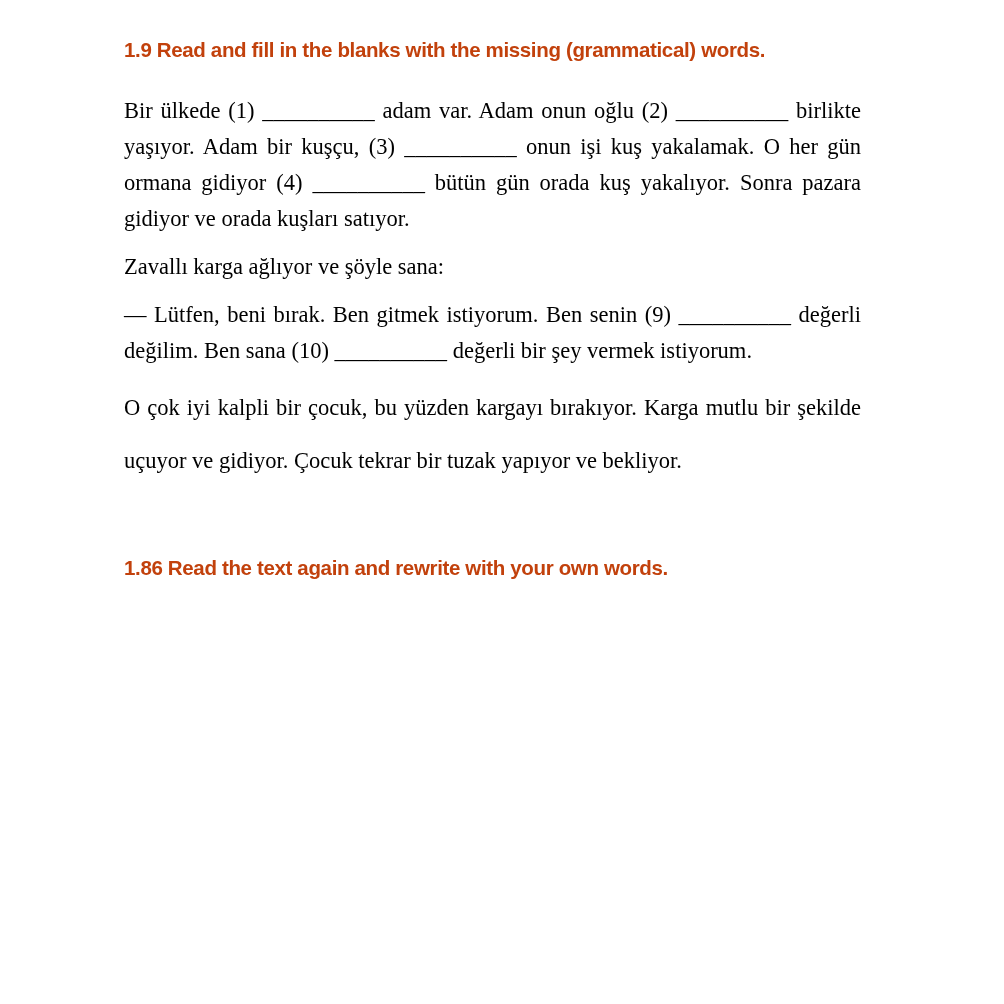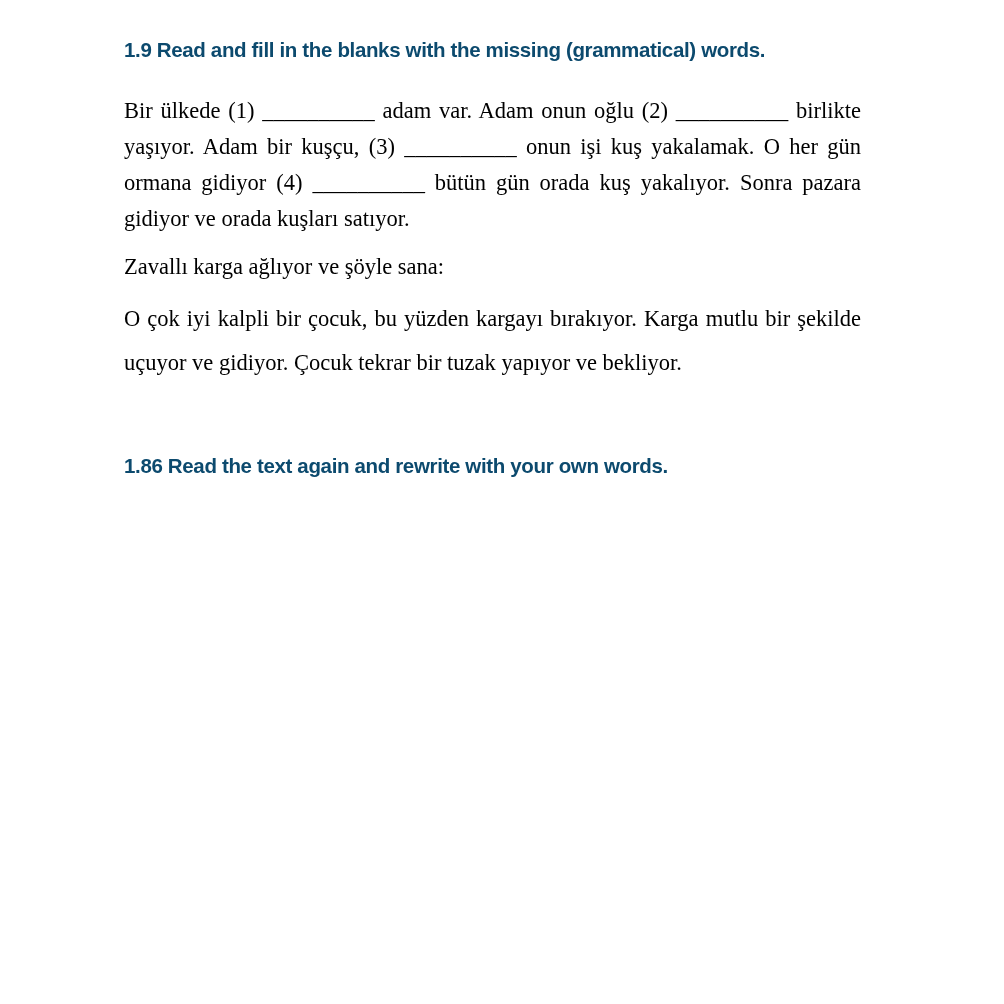--- a/index.html
+++ b/index.html
@@ -30,21 +30,21 @@
     top: 0;
     width: 744px;
   }
 
   
   .task-heading {
     font-family: "Liberation Sans", "DejaVu Sans", sans-serif;
     font-weight: bold;
     font-size: 20.5px;
     line-height: 26px;
-    color: #0c4a6e;
+    color: #c2410c;
     letter-spacing: -0.35px;
     white-space: nowrap;
   }
   .task-heading-top {
     padding-top: 37px;
   }
   .task-heading-bottom {
     padding-top: 0;
   }
 
@@ -58,21 +58,21 @@
     line-height: 36px;
     text-align: justify;
     text-justify: inter-word;
     margin: 0 7px 12px 0;
     hyphens: manual;
   }
   .para:last-child {
     margin-bottom: 0;
   }
   .para.loose {
-    line-height: 44px;
+    line-height: 53px;
     margin-top: 6px;
   }
   .para.last-line-natural {
     text-align-last: left;
   }
 
   .spacer-before-bottom-heading {
     height: 68px;
   }
 </style>
@@ -86,20 +86,21 @@
 
     <div class="story">
 
       <p class="para">Bir ülkede (1) __________ adam var. Adam onun oğlu (2) __________ birlikte yaşıyor. Adam bir kuşçu, (3) __________ onun işi kuş yakalamak. O her gün ormana gidiyor (4) __________ bütün gün orada kuş yakalıyor. Sonra pazara gidiyor ve orada kuşları satıyor.</p>
 
 
 
 
       <p class="para last-line-natural">Zavallı karga ağlıyor ve şöyle sana:</p>
 
+      <p class="para">— Lütfen, beni bırak. Ben gitmek istiyorum. Ben senin (9) __________ değerli değilim. Ben sana (10) __________ değerli bir şey vermek istiyorum.</p>
 
       <p class="para loose last-line-natural">O çok iyi kalpli bir çocuk, bu yüzden kargayı bırakıyor. Karga mutlu bir şekilde uçuyor ve gidiyor. Çocuk tekrar bir tuzak yapıyor ve bekliyor.</p>
 
     </div>
 
     <div class="spacer-before-bottom-heading"></div>
 
     <div class="task-heading task-heading-bottom">1.86 Read the text again and rewrite with your own words.</div>
 
   </div>

